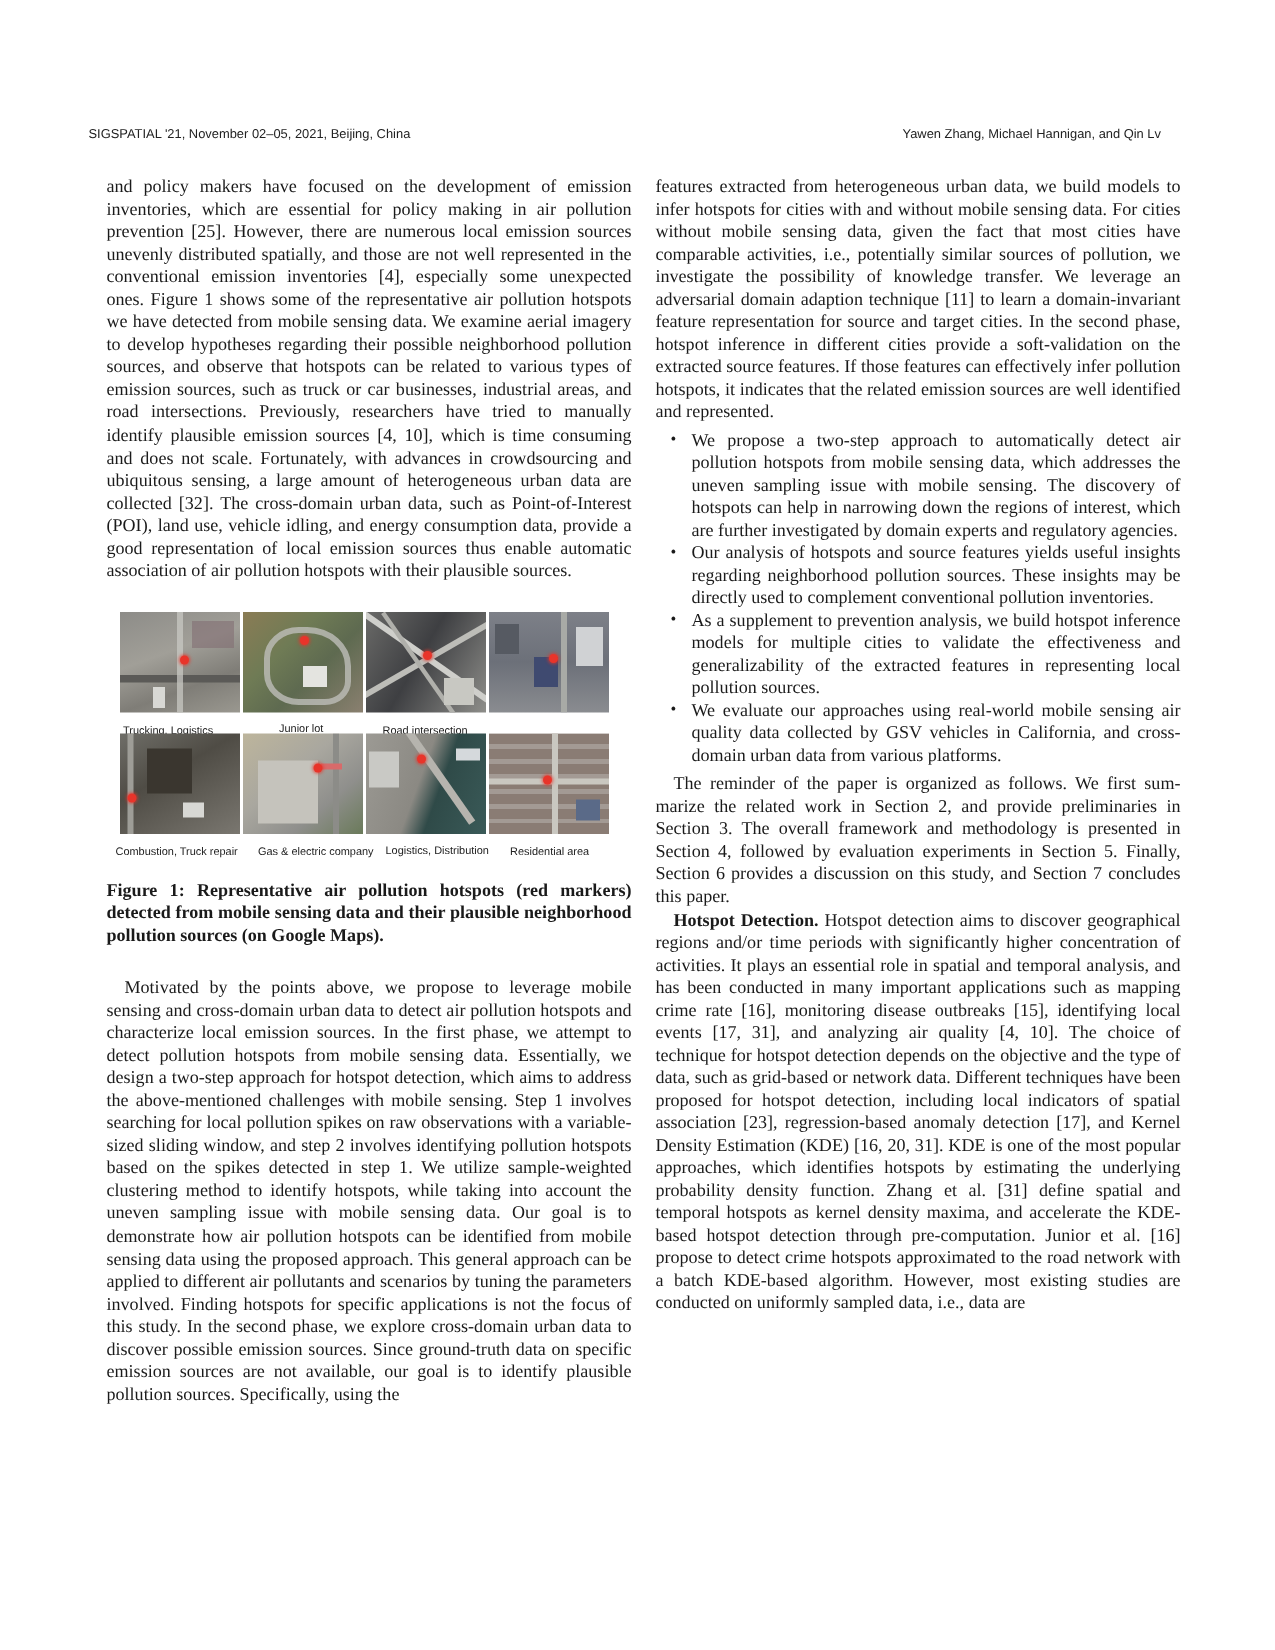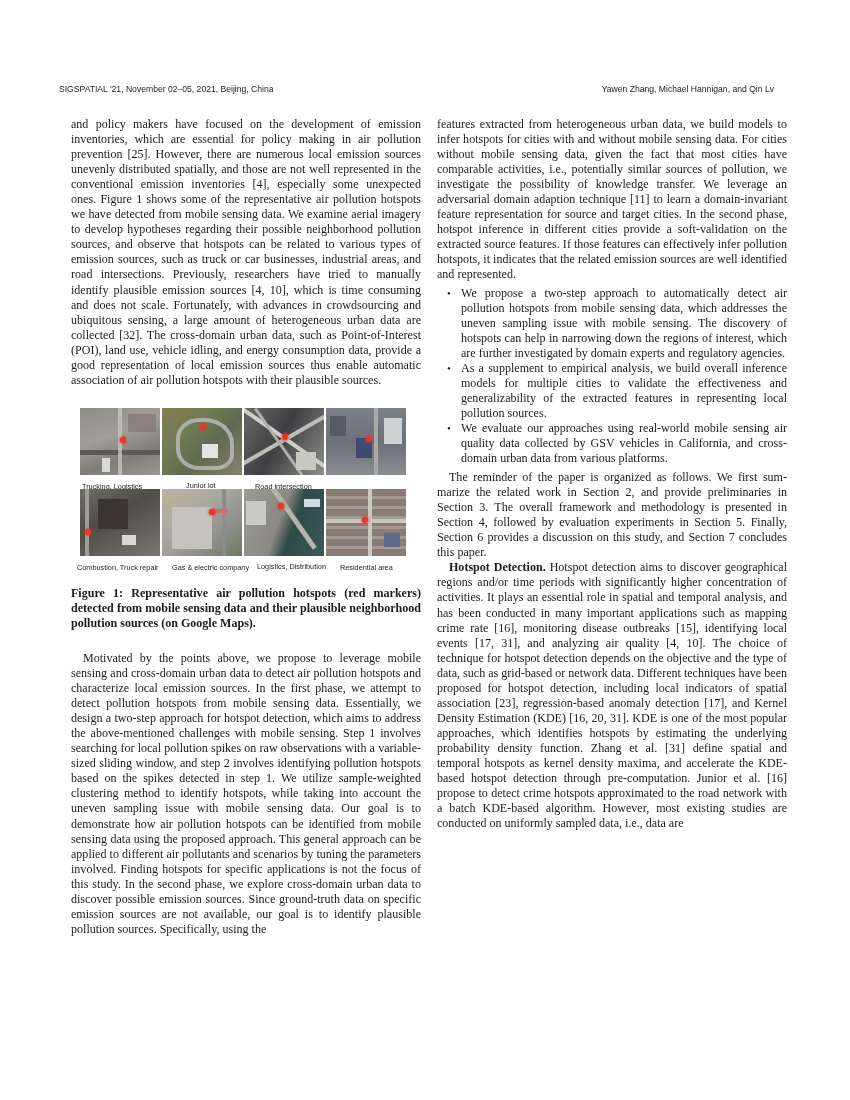--- a/index.html
+++ b/index.html
@@ -110,20 +110,21 @@
 
   <p class="caption">Figure 1: Representative air pollution hotspots (red mark­ers) detected from mobile sensing data and their plausible neighborhood pollution sources (on Google Maps).</p>
   <div class="spacer"></div>
   <p class="indent">Motivated by the points above, we propose to leverage mobile sensing and cross-domain urban data to detect air pollution hotspots and characterize local emission sources. In the first phase, we at­tempt to detect pollution hotspots from mobile sensing data. Es­sentially, we design a two-step approach for hotspot detection, which aims to address the above-mentioned challenges with mobile sensing. Step 1 involves searching for local pollution spikes on raw observations with a variable-sized sliding window, and step 2 involves identifying pollution hotspots based on the spikes de­tected in step 1. We utilize sample-weighted clustering method to identify hotspots, while taking into account the uneven sampling issue with mobile sensing data. Our goal is to demonstrate how air pollution hotspots can be identified from mobile sensing data using the proposed approach. This general approach can be applied to different air pollutants and scenarios by tuning the parameters involved. Finding hotspots for specific applications is not the fo­cus of this study. In the second phase, we explore cross-domain urban data to discover possible emission sources. Since ground-truth data on specific emission sources are not available, our goal is to identify plausible pollution sources. Specifically, using the</p>
 </div>
 
 <div class="col right">
   <p>features extracted from heterogeneous urban data, we build models to infer hotspots for cities with and without mobile sensing data. For cities without mobile sensing data, given the fact that most cities have comparable activities, i.e., potentially similar sources of pollution, we investigate the possibility of knowledge transfer. We leverage an adversarial domain adaption technique [11] to learn a domain-invariant feature representation for source and target cities. In the second phase, hotspot inference in different cities provide a soft-validation on the extracted source features. If those features can effectively infer pollution hotspots, it indicates that the related emission sources are well identified and represented.</p>
   <ul class="contrib" style="margin-top:3px;">
     <li>We propose a two-step approach to automatically detect air pollution hotspots from mobile sensing data, which ad­dresses the uneven sampling issue with mobile sensing. The discovery of hotspots can help in narrowing down the re­gions of interest, which are further investigated by domain experts and regulatory agencies.</li>
-    <li>As a supplement to empirical analysis, we build overall infer­ence models for multiple cities to validate the effectiveness and generalizability of the extracted features in representing local pollution sources.</li>
+    <li>Our analysis of hotspots and source features yields useful insights regarding neighborhood pollution sources. These insights may be directly used to complement conventional pollution inventories.</li>
+    <li>As a supplement to prevention analysis, we build hotspot infer­ence models for multiple cities to validate the effectiveness and generalizability of the extracted features in representing local pollution sources.</li>
     <li>We evaluate our approaches using real-world mobile sensing air quality data collected by GSV vehicles in California, and cross-domain urban data from various platforms.</li>
   </ul>
   <p class="indent" style="margin-top:4px;">The reminder of the paper is organized as follows. We first sum­marize the related work in Section 2, and provide preliminaries in Section 3. The overall framework and methodology is presented in Section 4, followed by evaluation experiments in Section 5. Fi­nally, Section 6 provides a discussion on this study, and Section 7 concludes this paper.</p>
 
 
   <p class="indent"><span class="runin">Hotspot Detection.</span><span> Hotspot detection aims to discover geo­graphical regions and/or time periods with significantly higher concentration of activities. It plays an essential role in spatial and temporal analysis, and has been conducted in many important ap­plications such as mapping crime rate [16], monitoring disease outbreaks [15], identifying local events [17, 31], and analyzing air quality [4, 10]. The choice of technique for hotspot detection de­pends on the objective and the type of data, such as grid-based or network data. Different techniques have been proposed for hotspot detection, including local indicators of spatial association [23], regression-based anomaly detection [17], and Kernel Density Es­timation (KDE) [16, 20, 31]. KDE is one of the most popular ap­proaches, which identifies hotspots by estimating the underlying probability density function. Zhang et al. [31] define spatial and temporal hotspots as kernel density maxima, and accelerate the KDE-based hotspot detection through pre-computation. Junior et al. [16] propose to detect crime hotspots approximated to the road network with a batch KDE-based algorithm. However, most exist­ing studies are conducted on uniformly sampled data, i.e., data are</span></p>
 </div>
 
 </body></html>

